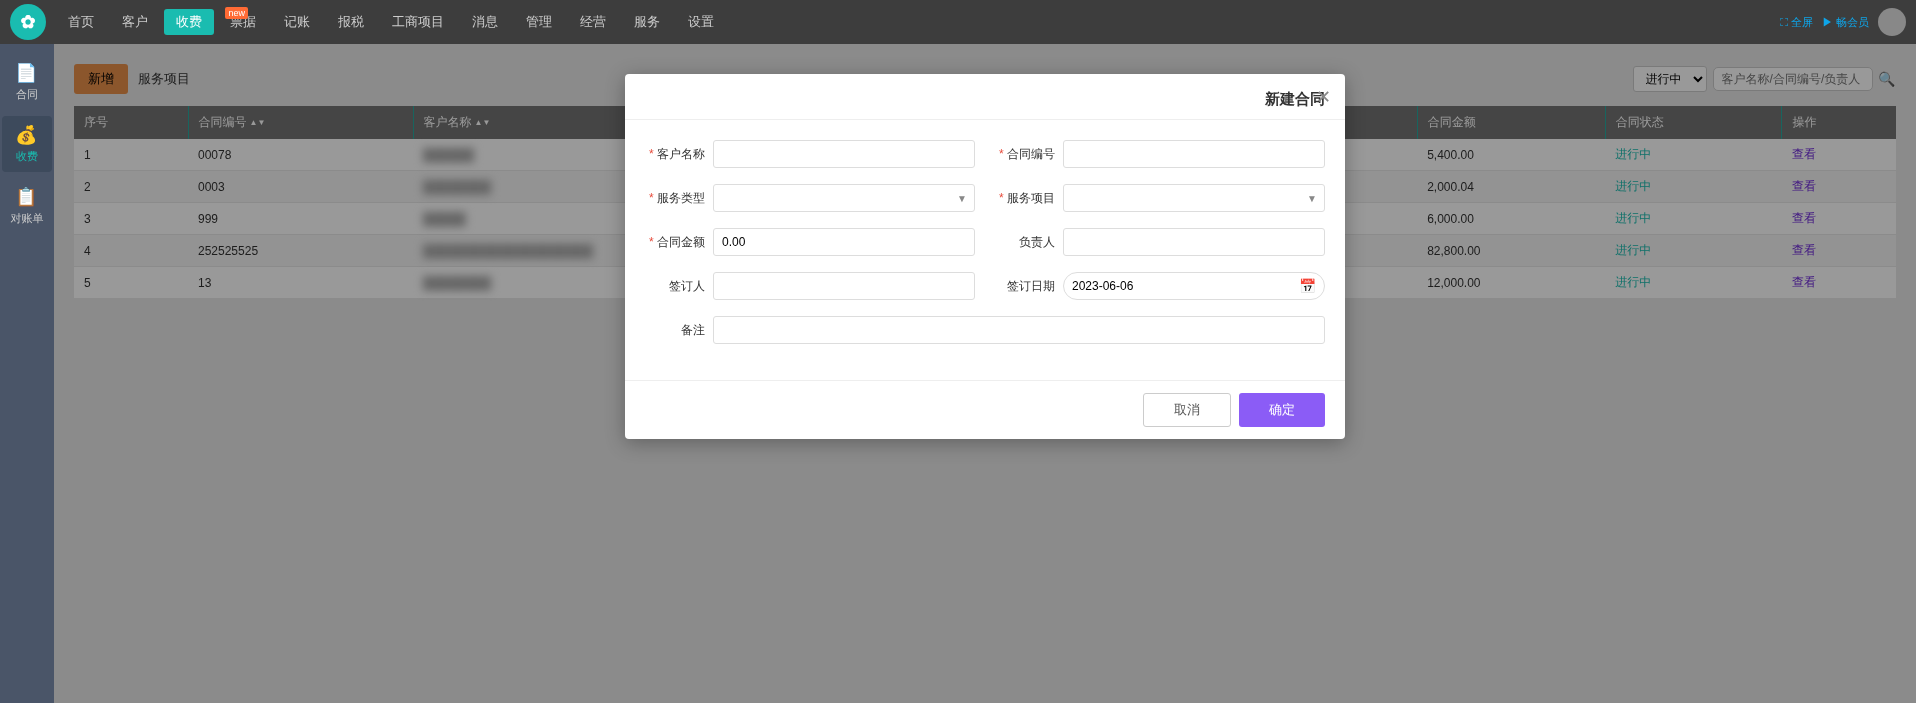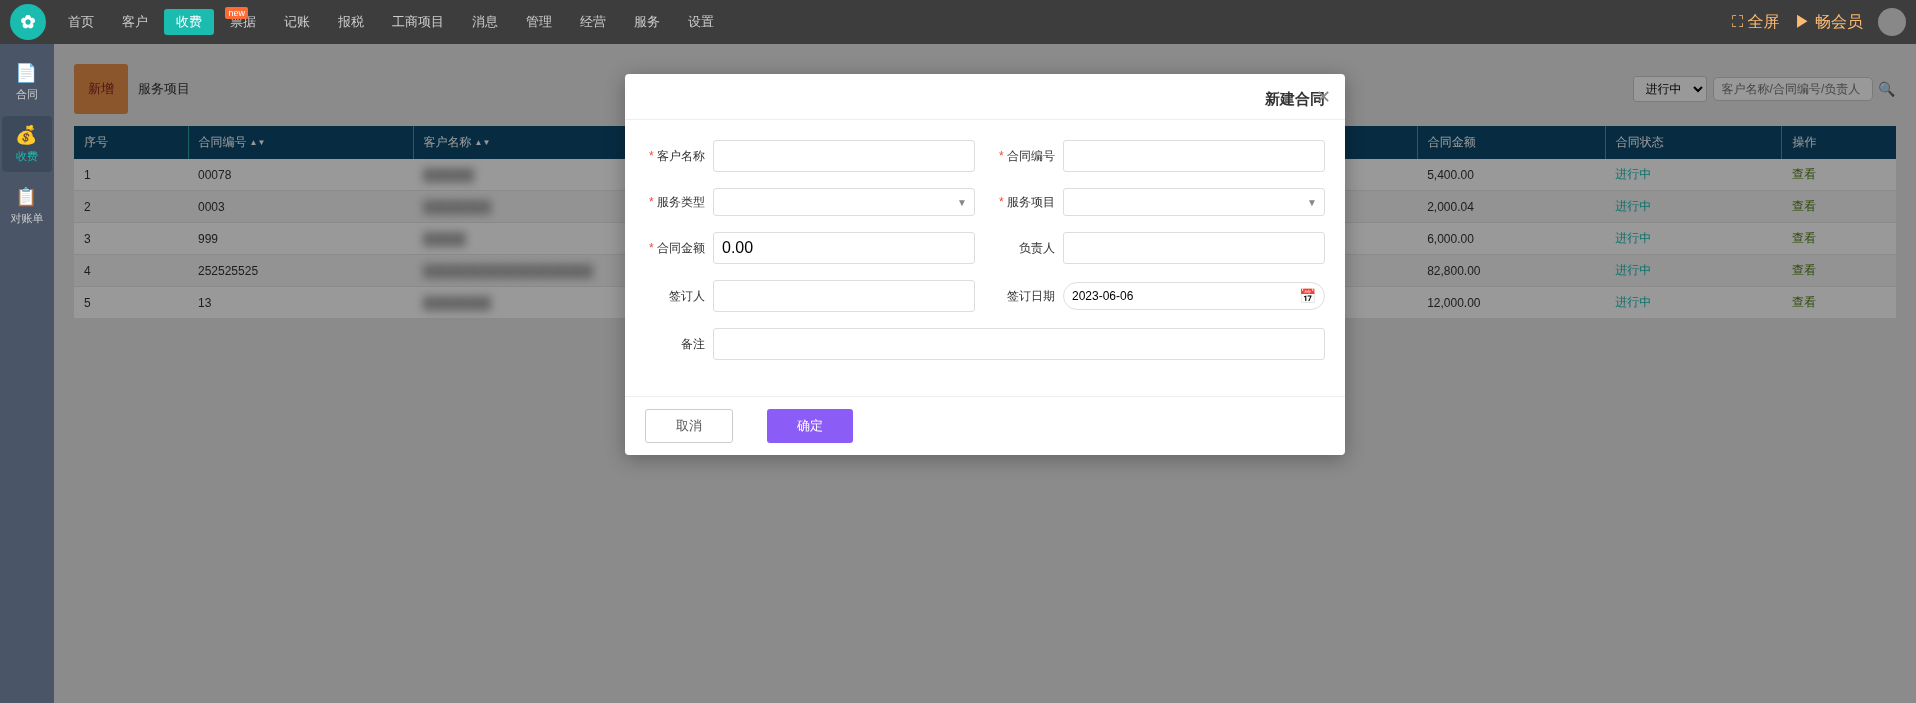--- a/index.html
+++ b/index.html
@@ -28,21 +28,21 @@
     .top-nav .nav-item {
       color: #ccc; padding: 4px 12px; cursor: pointer; border-radius: 3px; font-size: 13px;
       position: relative;
     }
     .top-nav .nav-item.active { background: #1abcb0; color: white; }
     .top-nav .new-badge {
       position: absolute; top: -2px; right: 20px;
       background: #ff6b35; color: white; font-size: 9px; padding: 1px 3px; border-radius: 2px;
     }
     .top-nav .nav-right {
-      display: flex; align-items: center; gap: 15px; color: #fdba74; font-size: 16px;
+      display: flex; align-items: center; gap: 9px; color: #0ea5e9; font-size: 11px;
     }
     .top-nav .nav-right span { cursor: pointer; }
     .avatar { width: 28px; height: 28px; background: #888; border-radius: 50%; }
 
     
     .main-layout {
       display: flex; flex: 1; overflow: hidden;
     }
 
     
@@ -60,42 +60,42 @@
     
     .content-area {
       flex: 1; padding: 20px; position: relative; overflow: auto;
     }
 
     
     .toolbar {
       display: flex; align-items: center; gap: 10px; margin-bottom: 12px;
     }
     .btn-new {
-      background: #e8904a; color: #7f1d1d; border: none; padding: 16px 14px; border-radius: 3px; cursor: pointer; font-size: 13px;
+      background: #e8904a; color: #000000; border: none; padding: 6px 14px; border-radius: 3px; cursor: pointer; font-size: 13px;
     }
     .toolbar-label { color: #333; font-size: 13px; }
     .toolbar-right { margin-left: auto; display: flex; align-items: center; gap: 6px; }
     .status-select {
       border: 1px solid #ccc; padding: 4px 8px; border-radius: 3px; font-size: 12px; background: white; cursor: pointer;
     }
     .search-box {
       border: 1px solid #ccc; padding: 4px 8px; border-radius: 5px; font-size: 12px; width: 160px;
     }
     .search-icon-btn { background: none; border: none; cursor: pointer; font-size: 14px; }
 
     
     .data-table { width: 100%; border-collapse: collapse; background: white; }
-    .data-table thead tr { background: #0c4a6e; color: white; font-family: Liberation Serif, serif; }
+    .data-table thead tr { background: #737373; color: white; font-family: Liberation Serif, serif; }
     .data-table thead th { padding: 8px 10px; text-align: left; font-weight: normal; font-size: 12px; border-right: 1px solid #29a89f; }
     .data-table thead th:last-child { border-right: none; }
     .data-table tbody tr:nth-child(even) { background: #f5f5f5; }
     .data-table tbody tr:nth-child(odd) { background: white; }
     .data-table tbody td { padding: 7px 10px; font-size: 12px; border-bottom: 1px solid #e8e8e8; color: #333; }
     .status-badge { color: #1abcb0; }
-    .action-link { color: #4d7c0f; cursor: pointer; }
+    .action-link { color: #6d28d9; cursor: pointer; }
     .col-sort { display: inline-flex; align-items: center; gap: 3px; }
     .sort-arrows { display: flex; flex-direction: column; font-size: 8px; line-height: 1; }
     .blurred { filter: blur(4px); user-select: none; color: #aaa; background: #e0e0e0; border-radius: 2px; display: inline-block; }
 
     
     .modal-overlay {
       position: absolute; top: 0; left: 0; right: 0; bottom: 0;
       background: rgba(0,0,0,0.4);
       display: flex; align-items: flex-start; justify-content: center;
       padding-top: 30px;
@@ -110,31 +110,31 @@
     }
     .modal-close {
       position: absolute; top: 12px; right: 14px; background: none; border: none; font-size: 18px; cursor: pointer; color: #888;
     }
     .modal-body { padding: 20px; }
     .form-row { display: flex; gap: 20px; margin-bottom: 16px; align-items: center; }
     .form-group { flex: 1; display: flex; align-items: center; gap: 8px; }
     .form-label { font-size: 12px; color: #333; white-space: nowrap; min-width: 60px; text-align: right; }
     .form-label.required::before { content: "* "; color: #e74c3c; }
     .form-input {
-      flex: 1; border: 1px solid #ddd; padding: 6px 8px; border-radius: 3px; font-size: 16px; outline: none;
+      flex: 1; border: 1px solid #ddd; padding: 6px 8px; border-radius: 3px; font-size: 12px; outline: none;
     }
     .form-select-wrap { flex: 1; position: relative; }
     .form-select-wrap select {
       width: 100%; border: 1px solid #ddd; padding: 6px 24px 6px 8px; border-radius: 3px; font-size: 12px; appearance: none; outline: none; background: white;
     }
     .form-select-wrap::after { content: "▼"; position: absolute; right: 8px; top: 50%; transform: translateY(-50%); font-size: 10px; color: #888; pointer-events: none; }
     .date-wrap { flex: 1; position: relative; }
     .date-wrap input { width: 100%; border: 1px solid #ddd; padding: 6px 8px; border-radius: 14px; font-size: 12px; outline: none; }
     .date-icon { position: absolute; right: 8px; top: 50%; transform: translateY(-50%); font-size: 14px; color: #aaa; cursor: pointer; }
-    .modal-footer { padding: 12px 20px; display: flex; justify-content: flex-start; gap: 34px; border-top: 1px solid #eee; }
+    .modal-footer { padding: 12px 20px; display: flex; justify-content: flex-end; gap: 8px; border-top: 1px solid #eee; }
     .btn-cancel { background: white; border: 1px solid #ccc; padding: 7px 30px; border-radius: 3px; cursor: pointer; font-size: 13px; color: #555; }
     .btn-confirm { background: #8b5cf6; border: none; padding: 7px 30px; border-radius: 3px; cursor: pointer; font-size: 13px; color: white; }
   </style>
 </head>
 <body>
 
 <nav class="top-nav">
   <div class="logo">✿</div>
   <div class="nav-items">
     <span class="nav-item">首页</span>

